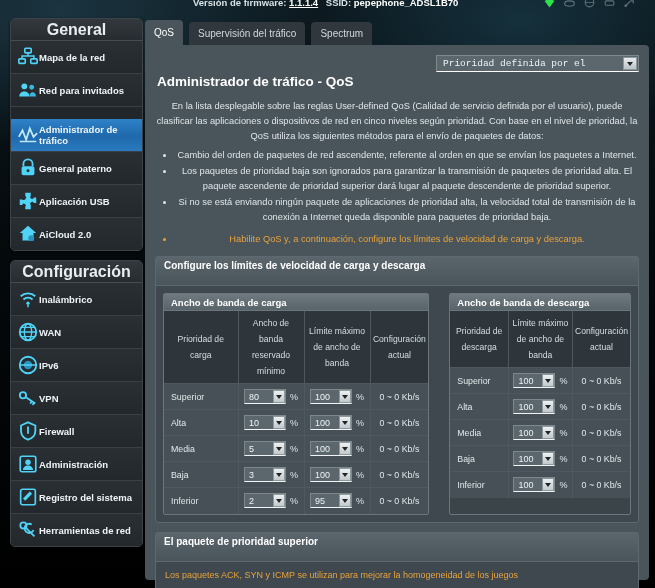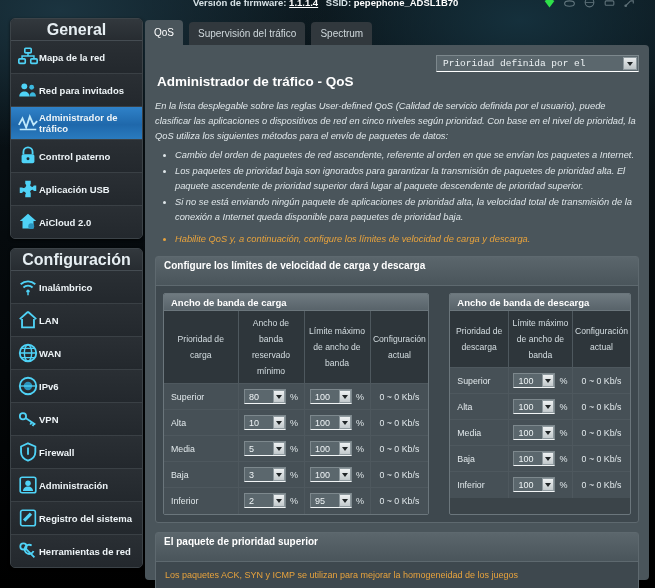--- a/index.html
+++ b/index.html
@@ -64,20 +64,21 @@
     background: linear-gradient(180deg,#2a2f34 0%, #23282d 100%);
     cursor: pointer;
     position: relative;
   }
   .navitem:last-child { border-bottom: none; }
   .navitem .lbl {
     font-size: 9.5px; font-weight: bold; color: #eef4f7; line-height: 11px;
   }
   .navitem.active {
     background: linear-gradient(180deg,#2f82c9 0%, #1f68ab 55%, #2a7bbf 100%);
+    margin-top: 12px;
   }
   .navitem.active::after {
     content: ""; position: absolute; right: -9px; top: 50%;
     transform: translateY(-50%);
     border-top: 9px solid transparent;
     border-bottom: 9px solid transparent;
     border-left: 9px solid #2a7bbf;
   }
   .navicon { width: 22px; height: 22px; flex: 0 0 22px; }
 
@@ -127,22 +128,23 @@
     width: 14px; height: 13px;
     background: linear-gradient(180deg,#e9eced 0%, #bcc3c6 100%);
     border: 1px solid #8e999e;
     display: flex; align-items: center; justify-content: center;
   }
   .caret { width: 0; height: 0; border-left: 3px solid transparent;
            border-right: 3px solid transparent; border-top: 4px solid #202527; }
 
   .desc {
     margin-top: 9px;
-    font-size: 9.3px; font-style: italic; color: #dfe6e9;
+    font-size: 9.3px; color: #dfe6e9;
     line-height: 15px;
+    text-align: center;
   }
   .desc ul { margin: 4px 0 0 0; padding-left: 20px; }
   .desc li { margin-bottom: 1px; }
   .desc li.hl { color: #e8a33d; margin-top: 7px; }
 
   
   .section {
     margin-top: 9px;
     background: #3e484e;
     border: 1px solid #5e696f;
@@ -333,21 +335,21 @@
       </div>
 
       <div class="navitem">
         <span class="navicon">
           <svg viewBox="0 0 24 24" width="22" height="22">
             <path d="M7 10V7.5a5 5 0 0 1 10 0V10" fill="none" stroke="#4fd3f7" stroke-width="2"></path>
             <rect x="5" y="10" width="14" height="10" rx="2" fill="#4fd3f7"></rect>
             <circle cx="12" cy="15" r="1.6" fill="#1d2c33"></circle>
           </svg>
         </span>
-        <span class="lbl">Control paterno</span>
+        <span class="lbl">General paterno</span>
       </div>
 
       <div class="navitem">
         <span class="navicon">
           <svg viewBox="0 0 24 24" width="22" height="22">
             <path d="M9 3h6v3.2a2 2 0 1 0 3.3 2.1H21v6h-2.7a2 2 0 1 0-3.3 2.1V21H9v-2.6a2 2 0 1 0-3.3-2.1H3v-6h2.7A2 2 0 1 0 9 6.2z" fill="#4fd3f7"></path>
           </svg>
         </span>
         <span class="lbl">Aplicación USB</span>
       </div>
@@ -371,29 +373,20 @@
           <svg viewBox="0 0 24 24" width="22" height="22">
             <path d="M4 9a12 12 0 0 1 16 0" fill="none" stroke="#4fd3f7" stroke-width="2"></path>
             <path d="M7 12.5a7.5 7.5 0 0 1 10 0" fill="none" stroke="#4fd3f7" stroke-width="2"></path>
             <circle cx="12" cy="16.5" r="1.8" fill="#4fd3f7"></circle>
             <path d="M12 18v3" stroke="#4fd3f7" stroke-width="1.6"></path>
           </svg>
         </span>
         <span class="lbl">Inalámbrico</span>
       </div>
 
-      <div class="navitem">
-        <span class="navicon">
-          <svg viewBox="0 0 24 24" width="22" height="22">
-            <path d="M12 3 L21 11 M12 3 L3 11" fill="none" stroke="#4fd3f7" stroke-width="2"></path>
-            <path d="M5.5 11v9h13v-9" fill="none" stroke="#4fd3f7" stroke-width="2"></path>
-          </svg>
-        </span>
-        <span class="lbl">LAN</span>
-      </div>
 
       <div class="navitem">
         <span class="navicon">
           <svg viewBox="0 0 24 24" width="22" height="22">
             <circle cx="12" cy="12" r="9" fill="none" stroke="#4fd3f7" stroke-width="2"></circle>
             <ellipse cx="12" cy="12" rx="4" ry="9" fill="none" stroke="#4fd3f7" stroke-width="1.5"></ellipse>
             <path d="M3 12h18M5 7h14M5 17h14" stroke="#4fd3f7" stroke-width="1.4"></path>
           </svg>
         </span>
         <span class="lbl">WAN</span>

